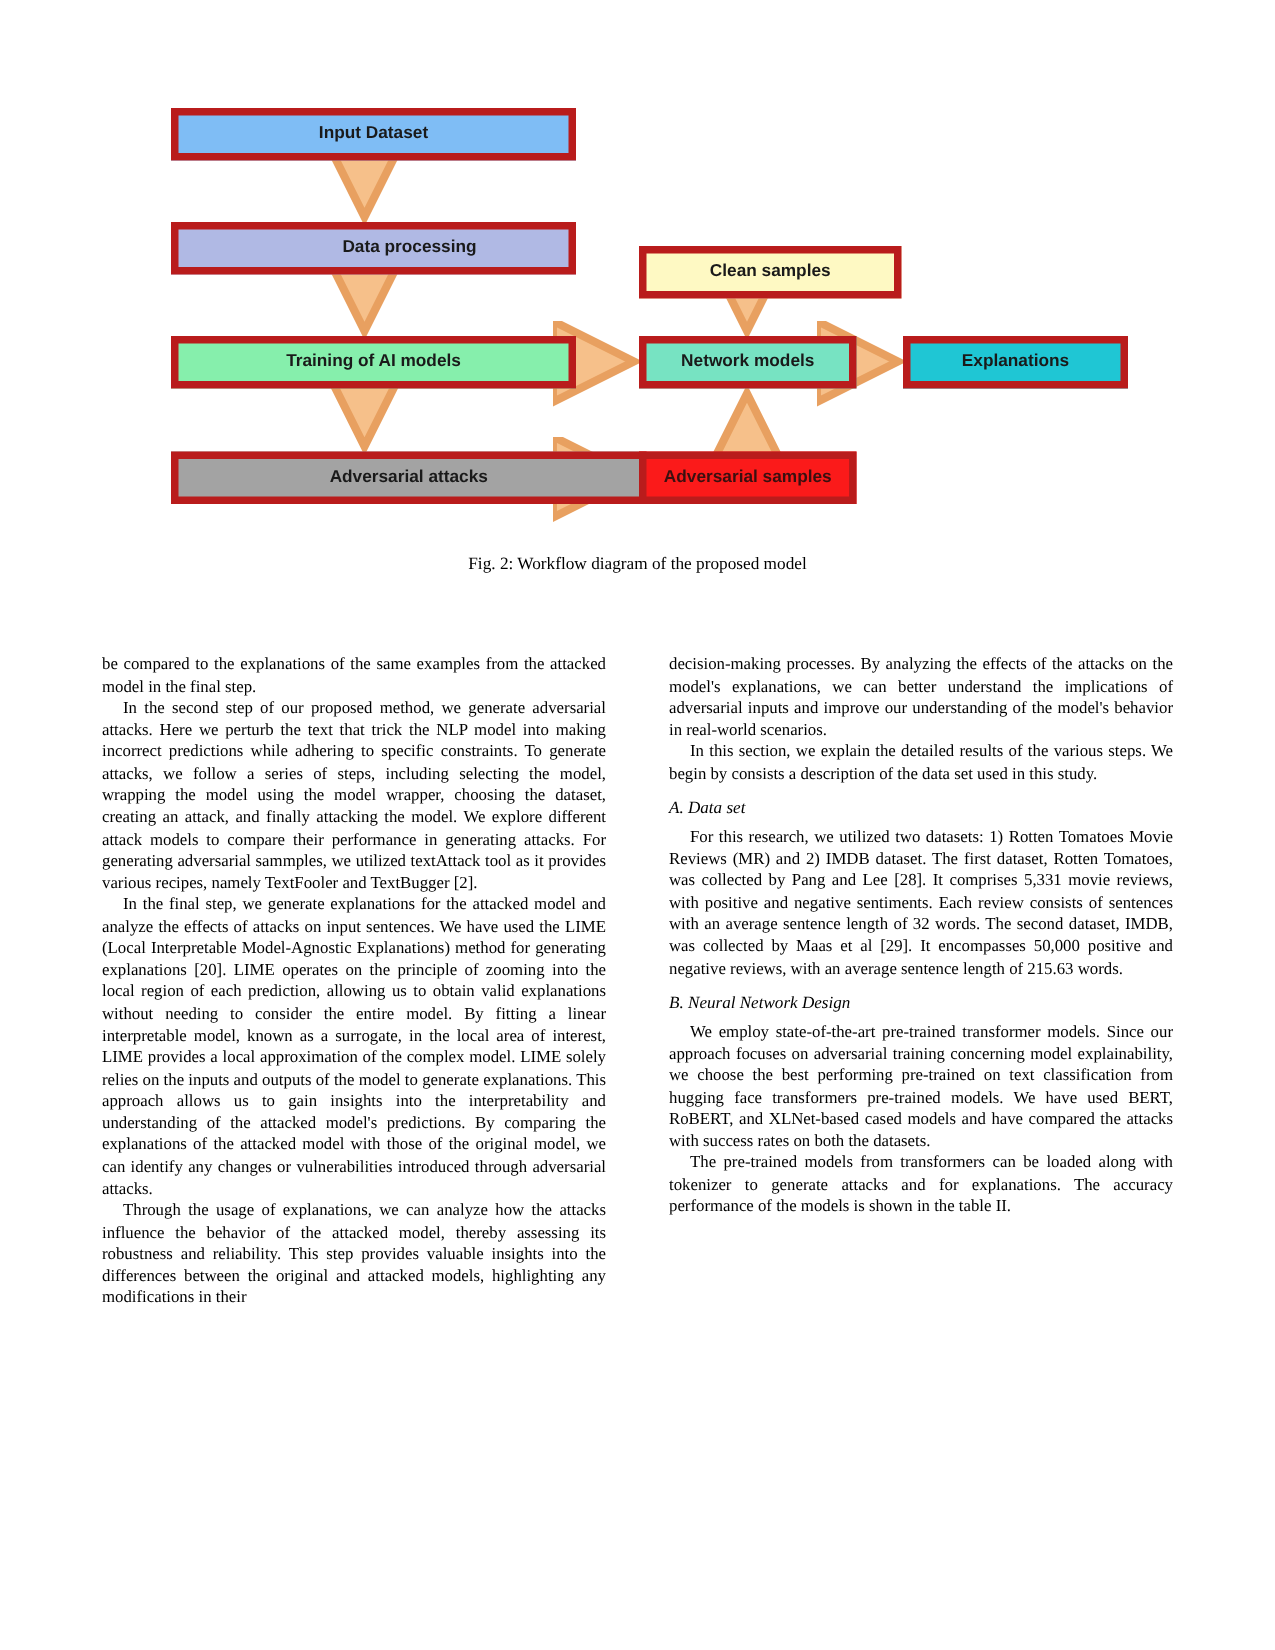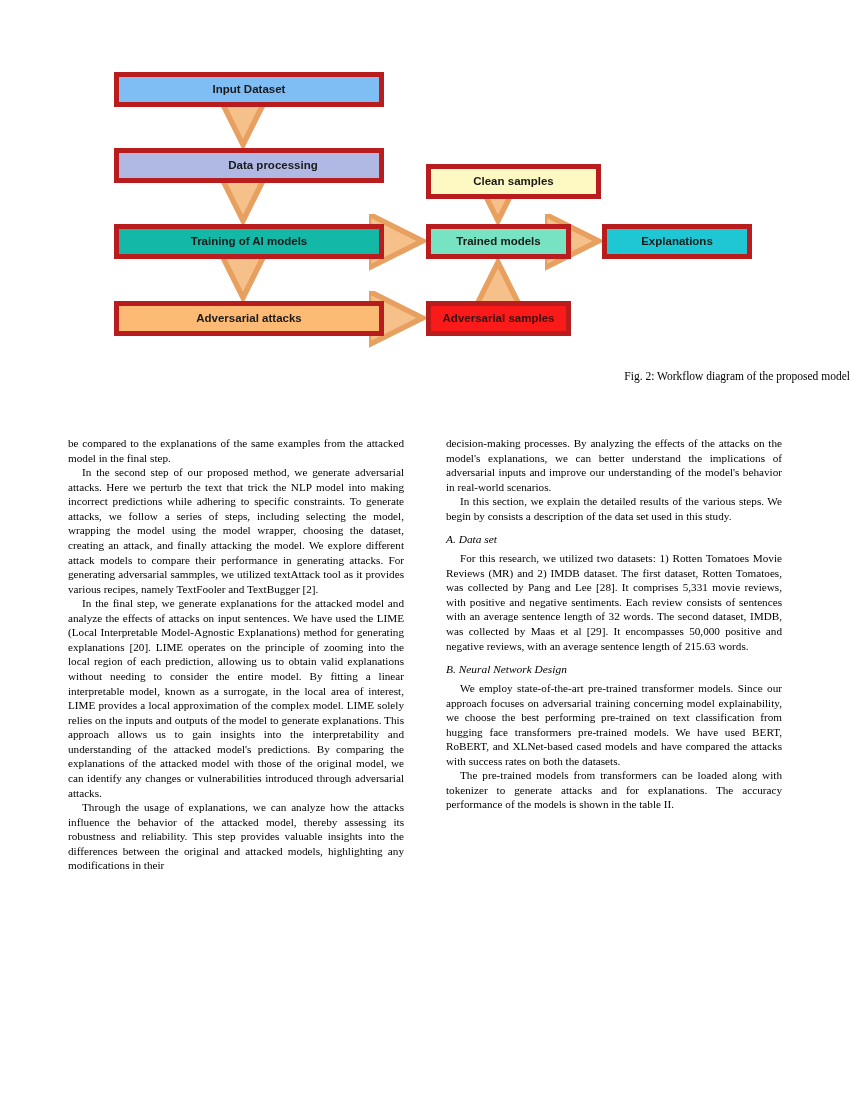--- a/index.html
+++ b/index.html
@@ -39,42 +39,42 @@
     justify-content: center;
     font-family: "Liberation Sans", sans-serif;
     font-size: 11.5px;
     font-weight: 600;
     color: #1a1a1a;
     text-align: center;
     line-height: 1.1;
   }
   .n-input      { left: 114px; top: 17px;  width: 270px; height: 35px; background: #7fbdf5; }
   .n-dataproc   { left: 114px; top: 93px;  width: 270px; height: 35px; background: #b0b9e4; padding-left: 48px; }
-  .n-training   { left: 114px; top: 169px; width: 270px; height: 35px; background: #14b8a6; }
-  .n-adv-att    { left: 114px; top: 246px; width: 270px; height: 35px; background: #fdba74; }
+  .n-training   { left: 114px; top: 169px; width: 270px; height: 35px; background: #86efac; }
+  .n-adv-att    { left: 114px; top: 246px; width: 317px; height: 35px; background: #a3a3a3; }
   .n-clean      { left: 426px; top: 93px;  width: 175px; height: 35px; background: #fef9c3; margin-top: 16px; }
   .n-trained    { left: 426px; top: 169px; width: 145px; height: 35px; background: #77e3c2; }
   .n-adv-samp   { left: 426px; top: 246px; width: 145px; height: 35px; background: #fb1a1a; color: #3a1010; }
   .n-explain    { left: 602px; top: 169px; width: 150px; height: 35px; background: #1fc6d4; }
 
   
   .arrow-layer {
     position: absolute;
     left: 0; top: 0;
     width: 850px;
     height: 340px;
     pointer-events: none;
   }
 
   .fig-caption {
     position: absolute;
     left: 0;
     top: 370px;
     width: 850px;
-    text-align: right;
+    text-align: center;
     font-family: "Liberation Serif", serif;
     font-size: 11.5px;
     color: #000000;
   }
 
   
   .columns {
     position: absolute;
     left: 68px;
     top: 420px;
@@ -155,21 +155,21 @@
     <div class="node n-training">
       <span>Training of AI models</span>
     </div>
     <div class="node n-adv-att">
       <span>Adversarial attacks</span>
     </div>
     <div class="node n-clean">
       <span>Clean samples</span>
     </div>
     <div class="node n-trained">
-      <span>Trained models</span>
+      <span>Network models</span>
     </div>
     <div class="node n-adv-samp">
       <span>Adversarial samples</span>
     </div>
     <div class="node n-explain">
       <span>Explanations</span>
     </div>
   </div>
 
   <div class="fig-caption">Fig. 2: Workflow diagram of the proposed model</div>

